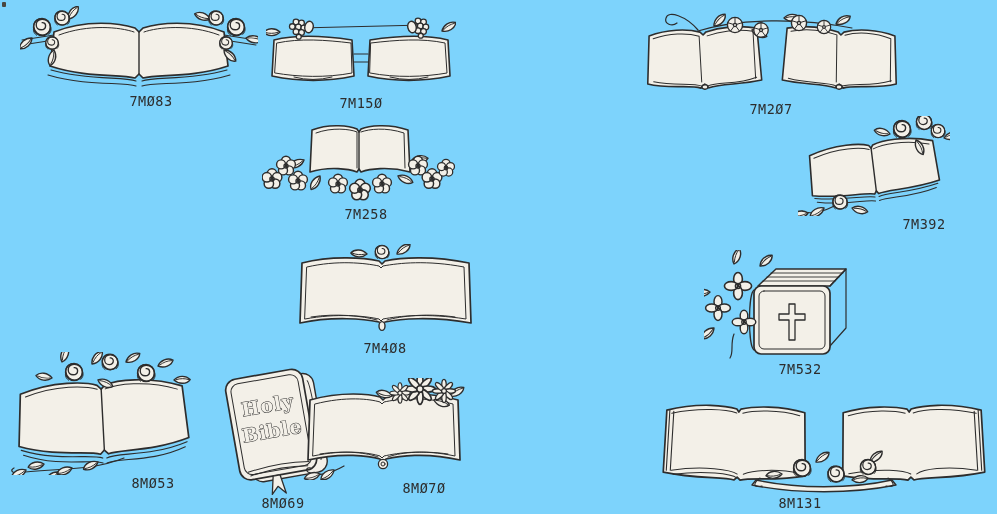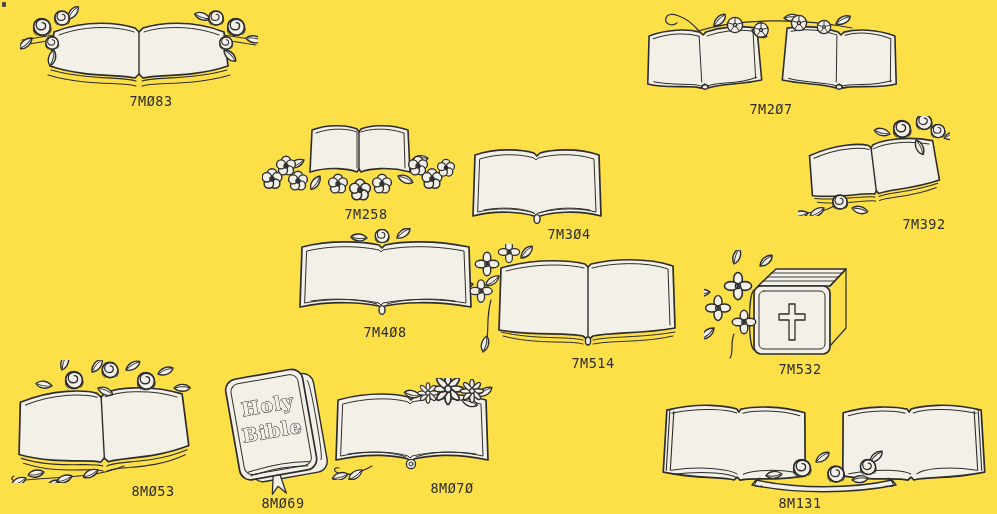--- a/index.html
+++ b/index.html
@@ -1,20 +1,20 @@
 <!DOCTYPE html>
 <html><head>
 <meta charset="utf-8">
 <title>Book Designs Catalog Sheet</title>
 <style>
   html,body{margin:0;padding:0;}
   .page{
     position:relative;
     width:997px;height:514px;
-    background:#fde047;
+    background:#7dd3fc;
     overflow:hidden;
     font-family:"DejaVu Sans Mono", monospace;
   }
   .design{position:absolute;}
   .design > svg{position:absolute;left:0;top:0;display:block;}
   .code{
     position:absolute;
     transform:translateX(-50%);
     font-family:"DejaVu Sans Mono", monospace;
     font-size:13.5px;
@@ -122,20 +122,39 @@
     <use href="#d-leaf" transform="translate(190,13) rotate(215)"></use>
     <use href="#d-leaf" transform="translate(226,32) rotate(25)"></use>
     <use href="#d-leaf" transform="translate(204,44) rotate(60)"></use>
     <use href="#d-rose" transform="translate(216,21)"></use>
     <use href="#d-rose" transform="translate(196,12) scale(0.85)"></use>
     <use href="#d-rose" transform="translate(206,37) scale(0.75)"></use>
   </svg>
   <div class="code" style="left:131px;top:89px">7MØ83</div>
 </div>
 
+<div class="design" style="left:266px;top:14px;width:190px;height:100px">
+  <svg width="190" height="82" viewBox="0 0 190 82" stroke="#2d2d2d" fill="none" stroke-width="1.4" stroke-linecap="round" stroke-linejoin="round">
+    <path stroke-width="1" d="M34,14 L158,11"></path>
+    <path fill="#f3f0e8" stroke-width="1.6" d="M8,26 C32,20 60,22 86,26 L88,62 C60,68 30,67 6,62 Z"></path>
+    <path stroke-width="1" d="M11,29 C34,24 60,26 85,29 L86,59 C60,64 32,63 9,59 Z"></path>
+    <path stroke-width="1" d="M28,63 Q47,68 66,63"></path>
+    <path fill="#f3f0e8" stroke-width="1.6" d="M104,26 C130,22 158,20 182,26 L184,62 C160,67 130,68 102,62 Z"></path>
+    <path stroke-width="1" d="M105,29 C130,26 156,24 179,29 L181,59 C158,63 130,64 104,59 Z"></path>
+    <path stroke-width="1" d="M124,63 Q143,68 162,63"></path>
+    <path stroke-width="1.1" d="M88,40 L102,40 M88,48 L102,48"></path>
+    <use href="#d-leaf" transform="translate(14,18) rotate(195)"></use>
+    <use href="#d-grapes" transform="translate(30,8) scale(0.92)"></use>
+    <ellipse cx="43" cy="13" rx="4.2" ry="5.8" fill="#f3f0e8" transform="rotate(14 43 13)"></ellipse>
+    <use href="#d-leaf" transform="translate(176,17) rotate(-15)"></use>
+    <use href="#d-grapes" transform="translate(152,7) scale(0.92)"></use>
+    <ellipse cx="146" cy="13" rx="4.2" ry="5.8" fill="#f3f0e8" transform="rotate(-14 146 13)"></ellipse>
+  </svg>
+  <div class="code" style="left:95px;top:83px">7M15Ø</div>
+</div>
 
 
 <div class="design" style="left:640px;top:6px;width:265px;height:112px">
   <svg width="265" height="96" viewBox="0 0 265 96" stroke="#2d2d2d" fill="none" stroke-width="1.4" stroke-linecap="round" stroke-linejoin="round">
     <g transform="rotate(-2 64 55)">
       <path fill="#f3f0e8" stroke-width="1.6" d="M10,28 C28,22 48,22 61,26 L64,29 L67,26 C80,22 100,20 118,24 L121,76 C100,80 80,78 68,82 L64,78 L60,82 C49,78 28,82 7,76 Z"></path>
       <path stroke-width="1" d="M14,31 C30,26 48,26 60,30 L61,76 M68,30 C80,26 98,24 114,27 L115,74"></path>
       <path stroke-width="1" d="M13,74 C34,79 52,76 61,80 M67,80 C78,76 96,80 116,73"></path>
       <ellipse cx="64" cy="81" rx="3" ry="2.2" fill="#f3f0e8"></ellipse>
     </g>
@@ -175,29 +194,20 @@
     <use href="#d-pansy" transform="translate(76,66)"></use>
     <use href="#d-pansy" transform="translate(98,72) scale(1.1)"></use>
     <use href="#d-pansy" transform="translate(120,66)"></use>
     <use href="#d-pansy" transform="translate(156,48)"></use>
     <use href="#d-pansy" transform="translate(170,61) scale(1.05)"></use>
     <use href="#d-pansy" transform="translate(184,50) scale(0.9)"></use>
   </svg>
   <div class="code" style="left:104px;top:90px">7M258</div>
 </div>
 
-<div class="design" style="left:468px;top:138px;width:138px;height:106px">
-  <svg width="138" height="88" viewBox="0 0 138 88" stroke="#2d2d2d" fill="none" stroke-width="1.4" stroke-linecap="round" stroke-linejoin="round">
-    <path fill="#f3f0e8" stroke-width="1.7" d="M7,17 C30,9 56,12 66,15 L69,18 L72,15 C82,12 108,9 131,17 L133,78 C108,71 82,75 72,78 L69,81 L66,78 C56,75 30,71 5,78 Z"></path>
-    <path stroke-width="1" d="M12,21 C34,14 56,17 66,20 L68,22 L70,20 C82,17 104,14 126,21 L128,74 C104,68 82,72 70,75 L68,77 L66,75 C56,72 34,68 10,74 Z"></path>
-    <path stroke-width="1" d="M16,72 C38,68 58,71 66,75 M72,75 C80,71 100,68 122,72"></path>
-    <ellipse cx="69" cy="81" rx="3" ry="4.4" fill="#f3f0e8"></ellipse>
-  </svg>
-  <div class="code" style="left:101px;top:90px">7M3Ø4</div>
-</div>
 
 
 <div class="design" style="left:798px;top:116px;width:152px;height:118px">
   <svg width="152" height="100" viewBox="0 0 152 100" stroke="#2d2d2d" fill="none" stroke-width="1.4" stroke-linecap="round" stroke-linejoin="round">
     <g transform="rotate(-7 76 56)">
       <path fill="#f3f0e8" stroke-width="1.6" d="M14,32 C42,23 66,26 74,29 L76,32 L78,29 C86,26 110,23 138,32 L140,72 C112,78 88,75 78,78 L76,75 L74,78 C64,75 40,78 12,72 Z"></path>
       <path d="M76,32 L76,75"></path>
       <path stroke-width="1" d="M18,35 C44,27 66,30 74,33 M78,33 C86,30 108,27 134,35"></path>
       <path stroke-width="1" d="M14,75 C42,81 64,78 74,81 M78,81 C88,78 110,81 138,75 M16,79 C44,86 66,82 74,85 M78,85 C88,82 110,86 136,79"></path>
     </g>
@@ -210,51 +220,33 @@
     <path stroke-width="1.1" d="M40,88 C26,96 12,99 4,95"></path>
     <use href="#d-leaf" transform="translate(26,92) rotate(165)"></use>
     <use href="#d-leaf" transform="translate(10,97) rotate(185)"></use>
     <use href="#d-rose" transform="translate(42,86) scale(0.85)"></use>
     <use href="#d-leaf" transform="translate(54,92) rotate(30)"></use>
   </svg>
   <div class="code" style="left:126px;top:102px">7M392</div>
 </div>
 
 
-<div class="design" style="left:293px;top:228px;width:185px;height:114px">
+<div class="design" style="left:293px;top:244px;width:185px;height:114px">
   <svg width="185" height="96" viewBox="0 0 185 96" stroke="#2d2d2d" fill="none" stroke-width="1.4" stroke-linecap="round" stroke-linejoin="round">
     <path fill="#f3f0e8" stroke-width="1.7" d="M9,19 C40,11 72,14 86,17 L89,20 L92,17 C106,14 138,11 176,19 L178,79 C138,72 106,75 92,78 L89,81 L86,78 C72,75 40,72 7,79 Z"></path>
     <path stroke-width="1" d="M14,23 C44,16 72,19 86,22 L88,24 L90,22 C106,19 134,16 171,23 L173,75 C134,69 106,72 90,75 L88,77 L86,75 C72,72 44,69 12,75 Z"></path>
     <path stroke-width="1" d="M18,73 C44,69 70,72 84,76 M94,76 C108,72 134,69 162,73"></path>
     <ellipse cx="89" cy="82" rx="3" ry="4.4" fill="#f3f0e8"></ellipse>
     <use href="#d-leaf" transform="translate(74,10) rotate(200)"></use>
     <use href="#d-leaf" transform="translate(104,10) rotate(-20)"></use>
     <use href="#d-rose" transform="translate(89,8) scale(0.8)"></use>
   </svg>
   <div class="code" style="left:92px;top:98px">7M4Ø8</div>
 </div>
 
-<div class="design" style="left:471px;top:244px;width:212px;height:130px">
-  <svg width="212" height="111" viewBox="0 0 212 111" stroke="#2d2d2d" fill="none" stroke-width="1.4" stroke-linecap="round" stroke-linejoin="round">
-    <path fill="#f3f0e8" stroke-width="1.7" d="M30,24 C68,13 102,17 114,20 L117,23 L120,20 C140,15 176,13 202,22 L204,84 C172,90 142,88 122,92 L117,96 L112,92 C94,88 60,92 28,86 Z"></path>
-    <path stroke-width="1" d="M35,27 C70,18 102,21 113,24 M121,24 C140,19 174,17 197,25 L199,81"></path>
-    <path d="M117,23 L117,93"></path>
-    <path stroke-width="1" d="M30,88 C64,96 96,92 112,96 M122,96 C140,92 170,94 204,88 M32,92 C66,101 98,96 112,100 M122,100 C142,96 172,99 202,92"></path>
-    <ellipse cx="117" cy="97" rx="2.6" ry="4" fill="#f3f0e8"></ellipse>
-    <use href="#d-leaf" transform="translate(50,14) rotate(-30)"></use>
-    <use href="#d-leaf" transform="translate(28,32) rotate(160)"></use>
-    <use href="#d-leaf" transform="translate(2,40) rotate(185)"></use>
-    <use href="#d-dogwood" transform="translate(16,20)"></use>
-    <use href="#d-dogwood" transform="translate(38,8) scale(0.9)"></use>
-    <use href="#d-dogwood" transform="translate(10,47) scale(0.95)"></use>
-    <path stroke-width="1.2" d="M20,56 C14,76 20,92 12,108"></path>
-    <use href="#d-leaf" transform="translate(16,92) rotate(120)"></use>
-  </svg>
-  <div class="code" style="left:122px;top:113px">7M514</div>
-</div>
 
 <div class="design" style="left:704px;top:250px;width:146px;height:130px">
   <svg width="146" height="111" viewBox="0 0 146 111" stroke="#2d2d2d" fill="none" stroke-width="1.4" stroke-linecap="round" stroke-linejoin="round">
     <path fill="#f3f0e8" stroke-width="1.5" d="M54,36 L72,19 L142,19 L126,36 Z"></path>
     <path stroke-width="0.9" d="M59,31 L131,31 M63,27 L135,27 M67,23 L139,23"></path>
     <path stroke-width="1.2" d="M126,36 L142,19 L142,78 L126,96"></path>
     <rect x="50" y="36" width="76" height="68" rx="7" fill="#f3f0e8" stroke-width="1.7"></rect>
     <rect x="55" y="41" width="66" height="58" rx="5" stroke-width="1"></rect>
     <path stroke-width="1.2" d="M50,100 C44,96 44,44 50,40"></path>
     <path fill="#f3f0e8" stroke-width="1.3" d="M85,54 L91,54 L91,64 L101,64 L101,70 L91,70 L91,90 L85,90 L85,70 L75,70 L75,64 L85,64 Z"></path>
@@ -264,21 +256,21 @@
     <use href="#d-leaf" transform="translate(10,78) rotate(155)"></use>
     <use href="#d-dogwood" transform="translate(34,36) scale(1.15)"></use>
     <use href="#d-dogwood" transform="translate(14,58) scale(1.05)"></use>
     <use href="#d-dogwood" transform="translate(40,72)"></use>
     <path stroke-width="1.2" d="M30,84 C26,94 30,102 26,108"></path>
   </svg>
   <div class="code" style="left:96px;top:113px">7M532</div>
 </div>
 
 
-<div class="design" style="left:6px;top:360px;width:196px;height:142px">
+<div class="design" style="left:6px;top:352px;width:196px;height:142px">
   <svg width="196" height="123" viewBox="0 0 196 123" stroke="#2d2d2d" fill="none" stroke-width="1.4" stroke-linecap="round" stroke-linejoin="round">
     <g transform="rotate(-3 98 72)">
       <path fill="#f3f0e8" stroke-width="1.7" d="M16,38 C50,26 82,29 93,33 L97,37 L101,33 C112,29 144,26 178,38 L182,90 C146,102 113,98 101,102 L97,98 L93,102 C82,98 48,102 12,90 Z"></path>
       <path d="M97,37 L97,98"></path>
       <path stroke-width="1" d="M21,41 C52,30 82,33 93,37 M101,37 C112,33 142,30 173,41"></path>
       <path stroke-width="1.1" d="M14,94 C50,107 84,101 95,106 M99,106 C110,101 144,107 180,94 M16,99 C52,113 84,106 95,111 M99,111 C112,106 144,113 178,99"></path>
     </g>
     <use href="#d-leaf" transform="translate(46,26) rotate(205)"></use>
     <use href="#d-leaf" transform="translate(56,10) rotate(-55)"></use>
     <use href="#d-leaf" transform="translate(86,12) rotate(-35)"></use>
@@ -308,21 +300,21 @@
       <rect x="27" y="15" width="68" height="92" rx="8" stroke-width="1"></rect>
       <path stroke-width="1" d="M30,104 C50,101 72,101 92,104 M32,108 C52,105 72,105 90,108"></path>
       <path fill="#f3f0e8" stroke-width="1.3" d="M54,112 L50,130 L57,123 L64,131 L61,112 Z"></path>
       <text x="61" y="48" text-anchor="middle" class="bible-t">Holy</text>
       <text x="61" y="74" text-anchor="middle" class="bible-t">Bible</text>
     </g>
   </svg>
   <div class="code" style="left:72px;top:134px">8MØ69</div>
 </div>
 
-<div class="design" style="left:330px;top:378px;width:168px;height:122px">
+<div class="design" style="left:302px;top:378px;width:168px;height:122px">
   <svg width="168" height="102" viewBox="0 0 168 102" stroke="#2d2d2d" fill="none" stroke-width="1.4" stroke-linecap="round" stroke-linejoin="round">
     <path fill="#f3f0e8" stroke-width="1.7" d="M8,22 C40,13 68,16 78,19 L81,22 L84,19 C96,16 124,13 156,22 L158,82 C124,74 96,78 84,81 L81,84 L78,81 C68,78 40,74 6,82 Z"></path>
     <path stroke-width="1" d="M13,26 C44,18 68,21 78,24 L80,26 L82,24 C96,21 120,18 151,26 L153,78 C120,71 96,75 82,78 L80,80 L78,78 C68,75 44,71 11,78 Z"></path>
     <path stroke-width="1" d="M18,76 C44,72 66,75 76,79 M86,79 C96,75 118,72 146,76"></path>
     <circle cx="81" cy="86" r="4.6" fill="#f3f0e8" stroke-width="1.3"></circle>
     <circle cx="81" cy="86" r="2" stroke-width="1"></circle>
     <use href="#d-leaf" transform="translate(90,18) rotate(210)"></use>
     <use href="#d-leaf" transform="translate(148,18) rotate(-15)"></use>
     <use href="#d-leaf" transform="translate(132,22) rotate(35)"></use>
     <use href="#d-daisy" transform="translate(118,11) scale(1.2)"></use>

